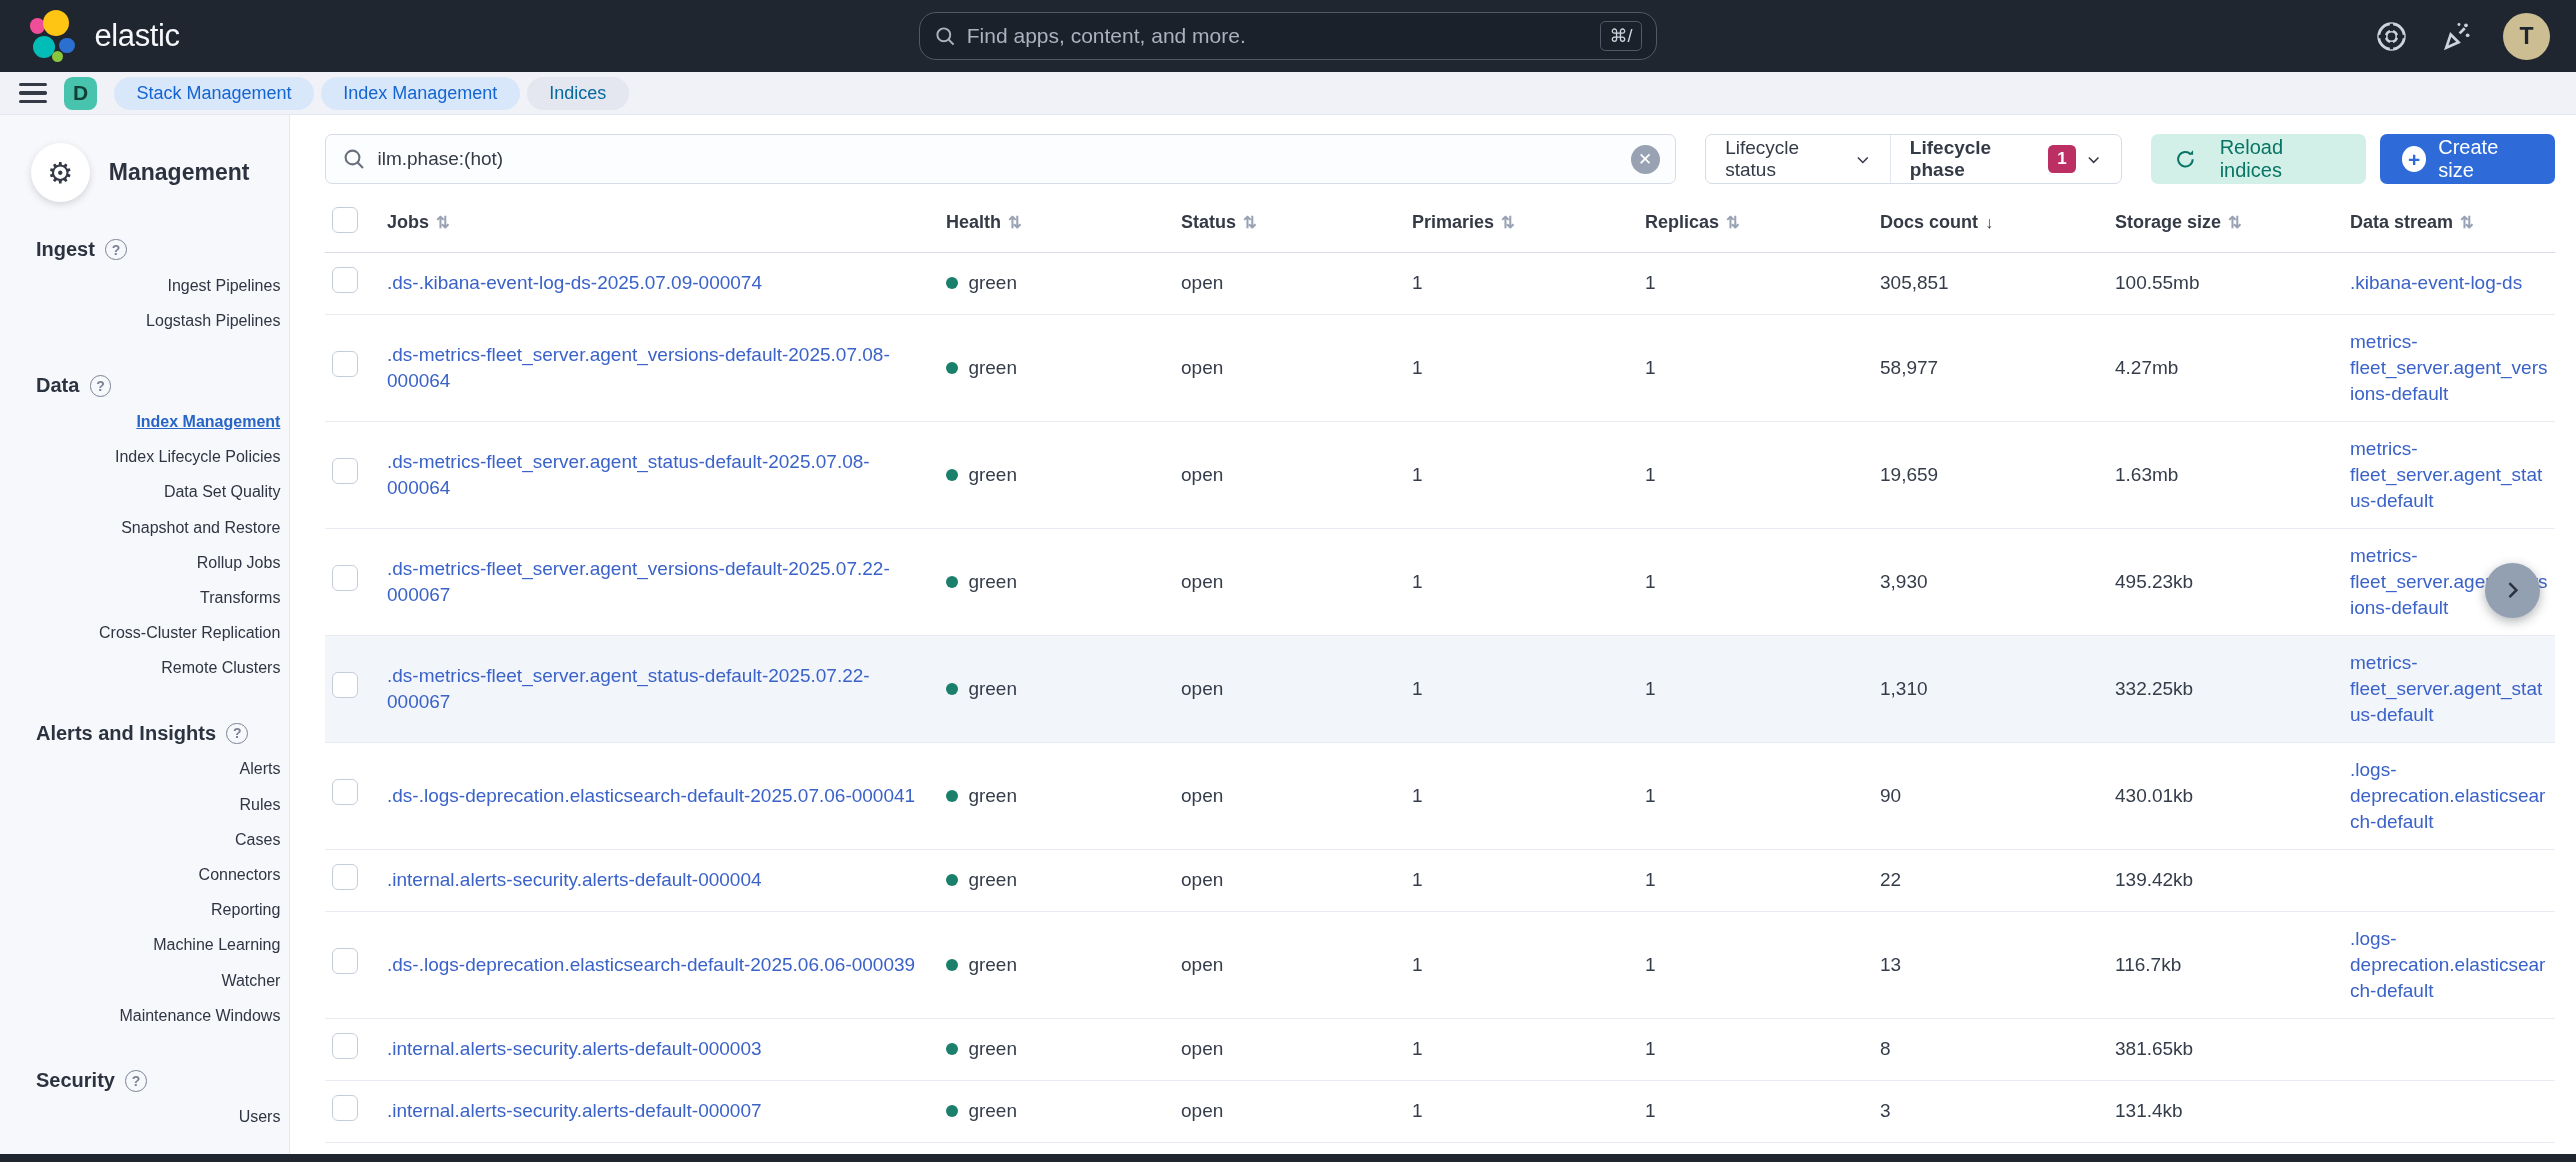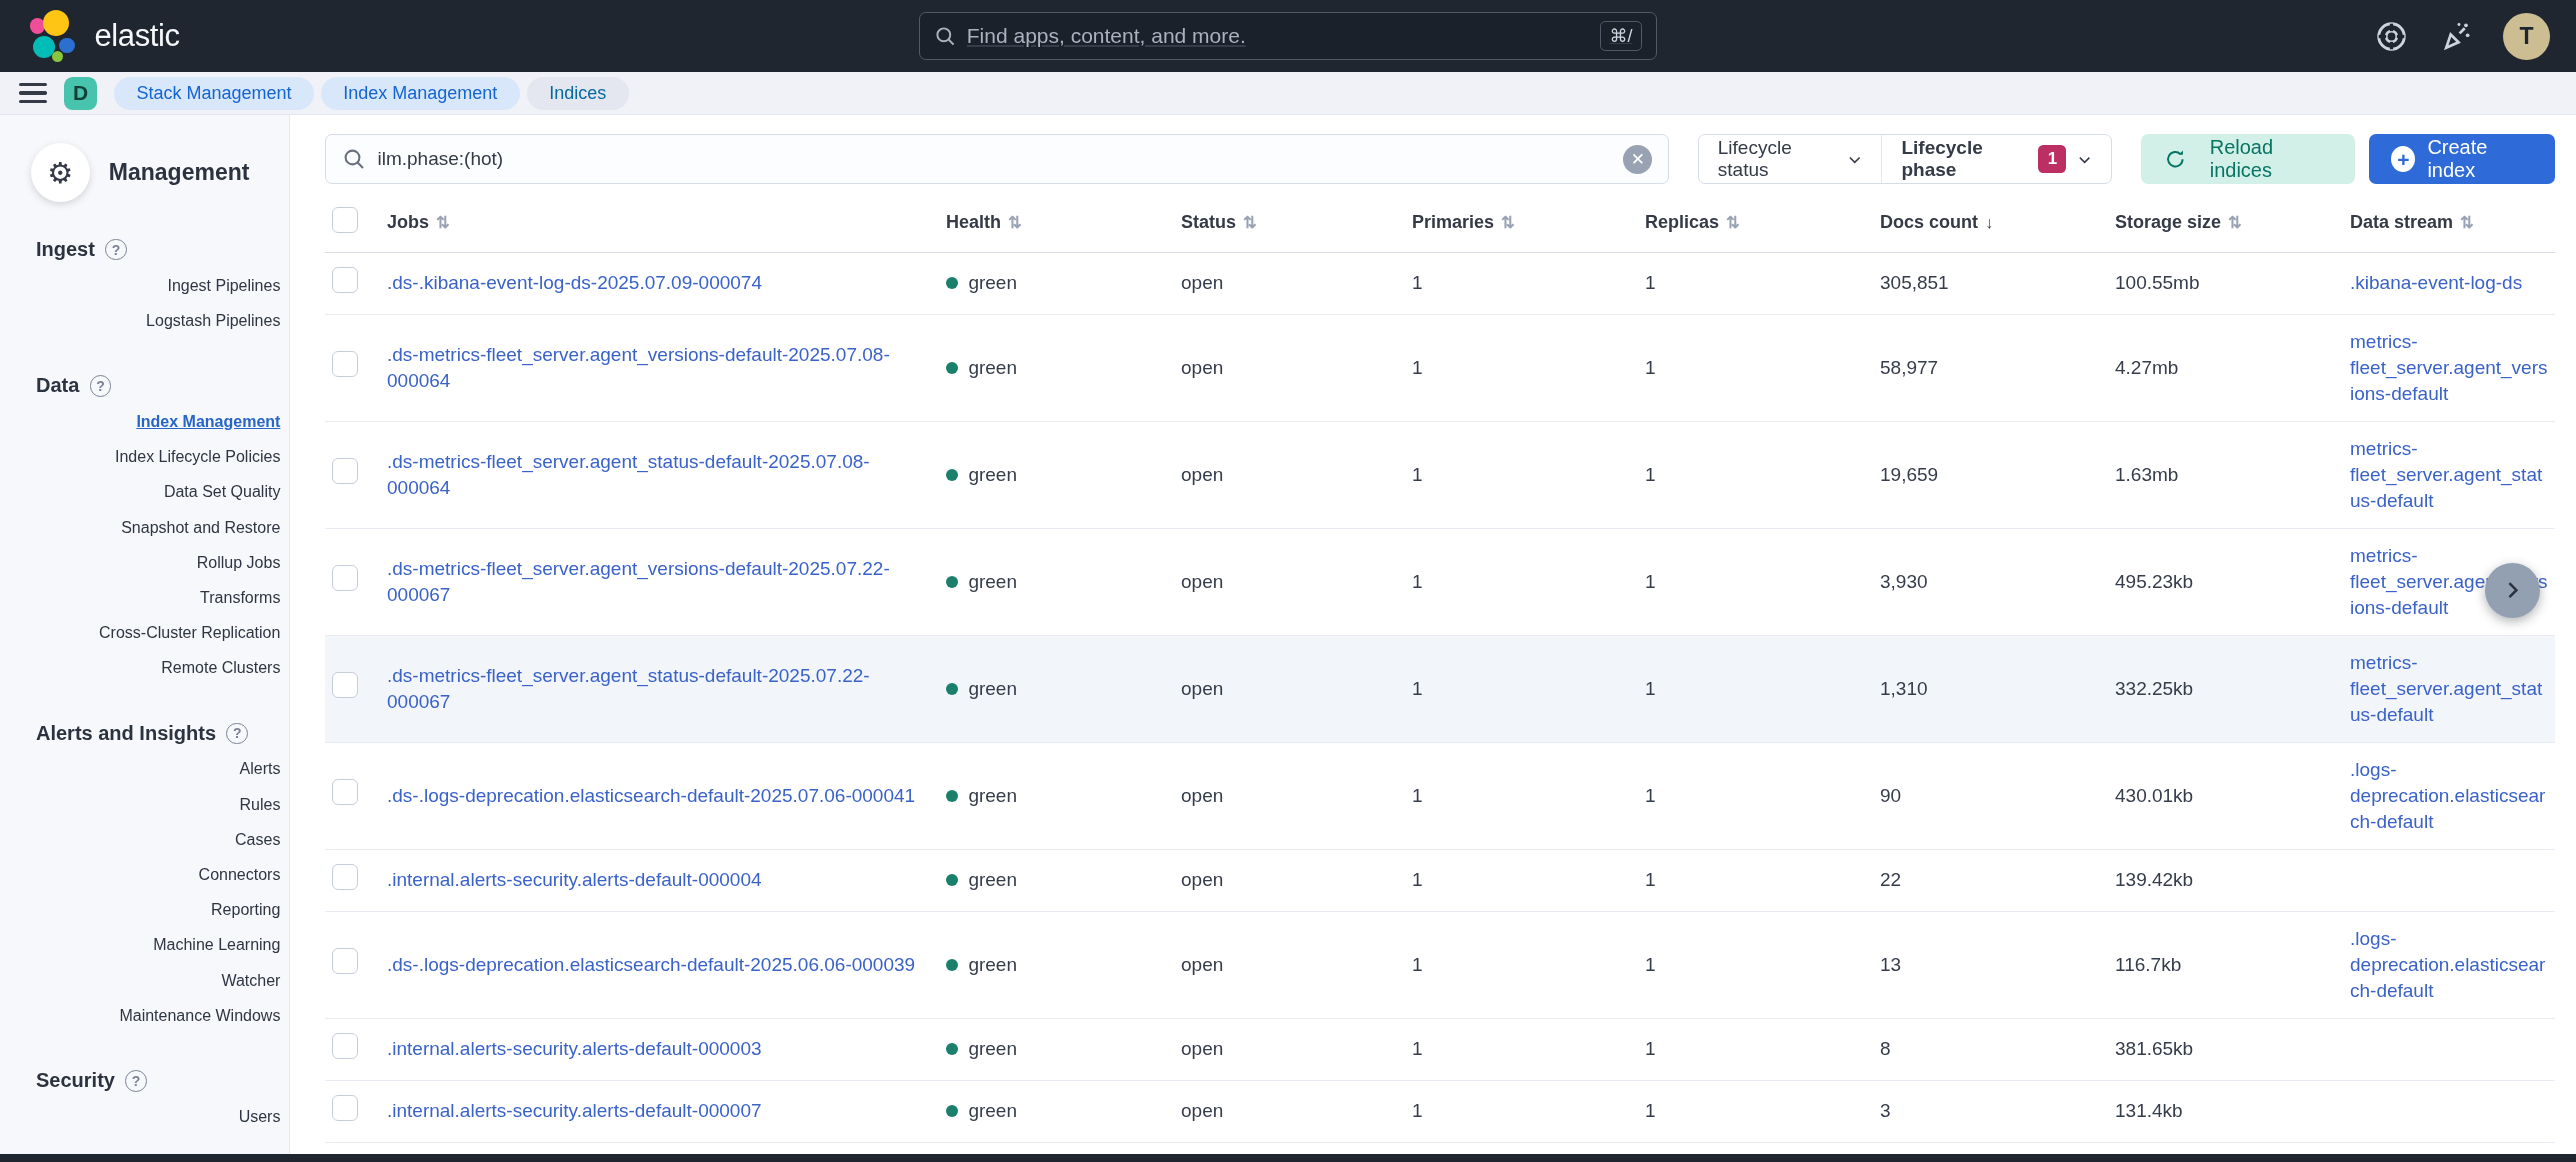--- a/index.html
+++ b/index.html
@@ -15,22 +15,22 @@
   .logo-mark { position:relative; width:53px; height:53px; }
   .logo-mark i { position:absolute; border-radius:50%; display:block; }
   .blob-pink   { width:15.5px; height:15.5px; left:3.5px;  top:8.6px; background:#f04e98; }
   .blob-yellow { width:26px; height:26px; left:17px; top:0;    background:#fec514; }
   .blob-teal   { width:22.4px; height:22.4px; left:7px;  top:26px; background:#02bcb7; }
   .blob-blue   { width:15.5px; height:15.5px; left:33px; top:28px; background:#2b6fd0; }
   .blob-green  { width:11.2px; height:11.2px; left:26px; top:41px; background:#8ac53e; }
   .logo-text { color:#f5f7fa; font-size:31px; font-weight:400; letter-spacing:-0.4px; }
 
   .top-search { position:absolute; left:50%; top:12px; transform:translateX(-50%);
-    width:738px; height:48px; background:#1b212a; border:1.7px solid #505a68; border-radius:7px;
-    display:flex; align-items:center; padding:0 14px;text-decoration:underline; }
+    width:738px; height:48px; background:#1b212a; border:1.7px solid #505a68; border-radius:17px;
+    display:flex; align-items:center; padding:0 14px; }
   .top-search .placeholder { color:#aab2bf; font-size:21px; margin-left:10.4px; flex:1; }
   .shortcut-badge { border:1.7px solid #505a68; border-radius:5.2px; color:#cdd4dd; font-size:18px; padding:2.6px 8.6px; }
 
   .top-right { margin-left:auto; display:flex; align-items:center; gap:29px; }
   .icon-btn { width:36px; height:36px; display:flex; align-items:center; justify-content:center; }
   .avatar { width:47px; height:47px; border-radius:50%; background:#cdbd93; color:#20262f;
     font-size:23px; font-weight:700; display:flex; align-items:center; justify-content:center; }
 
   
   .breadcrumb-bar { height:43px; background:#f0f2f7; border-bottom:1.7px solid #e3e7ef;
@@ -244,21 +244,21 @@
       <span class="reload-btn">
         <svg class="ico" width="22.4" height="22.4" viewBox="0 0 16 16">
           <path d="M13.6 8a5.6 5.6 0 1 1-1.6-3.9" fill="none" stroke="#077464" stroke-width="1.5"></path>
           <path d="M13.9 1.2v3.4h-3.4z" fill="#077464"></path>
         </svg>
         <span>Reload indices</span>
       </span>
 
       <span class="create-btn">
         <span class="plus-circle">+</span>
-        <span>Create index</span>
+        <span>Create size</span>
       </span>
     </div>
 
     <table class="grid">
       <colgroup>
         <col style="width:55px">
           <col style="width:559px">
           <col style="width:235px">
           <col style="width:231px">
         <col style="width:233px">

